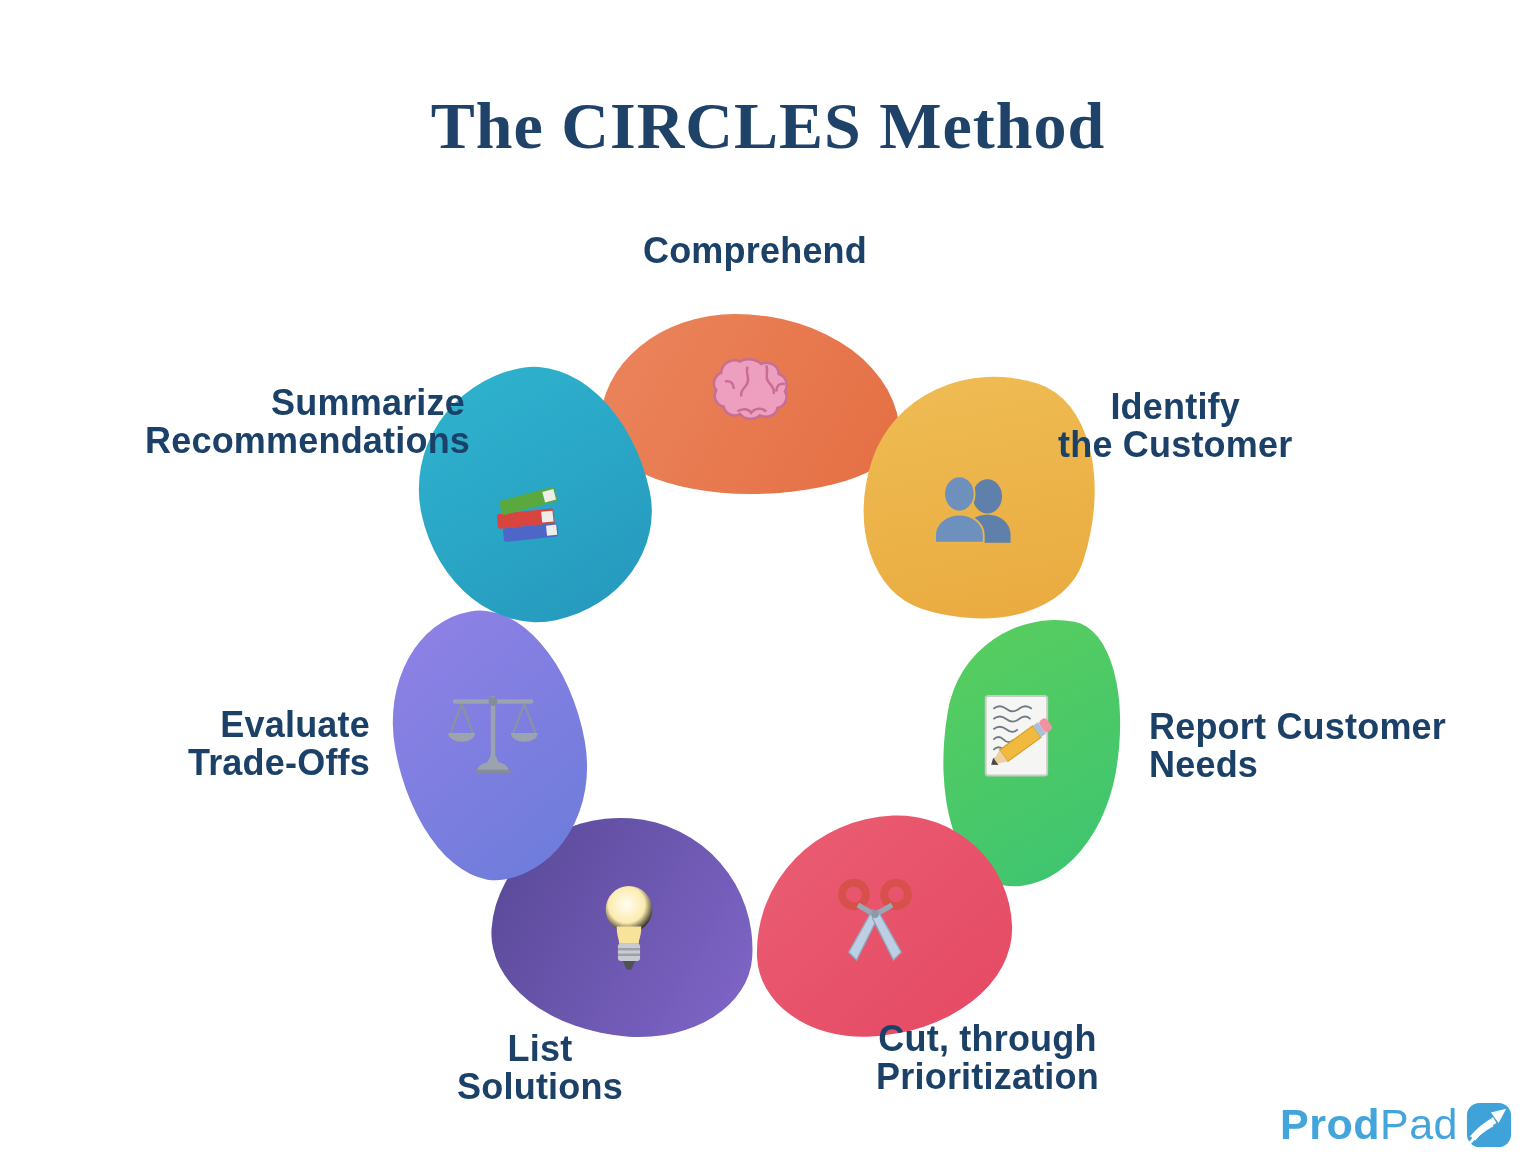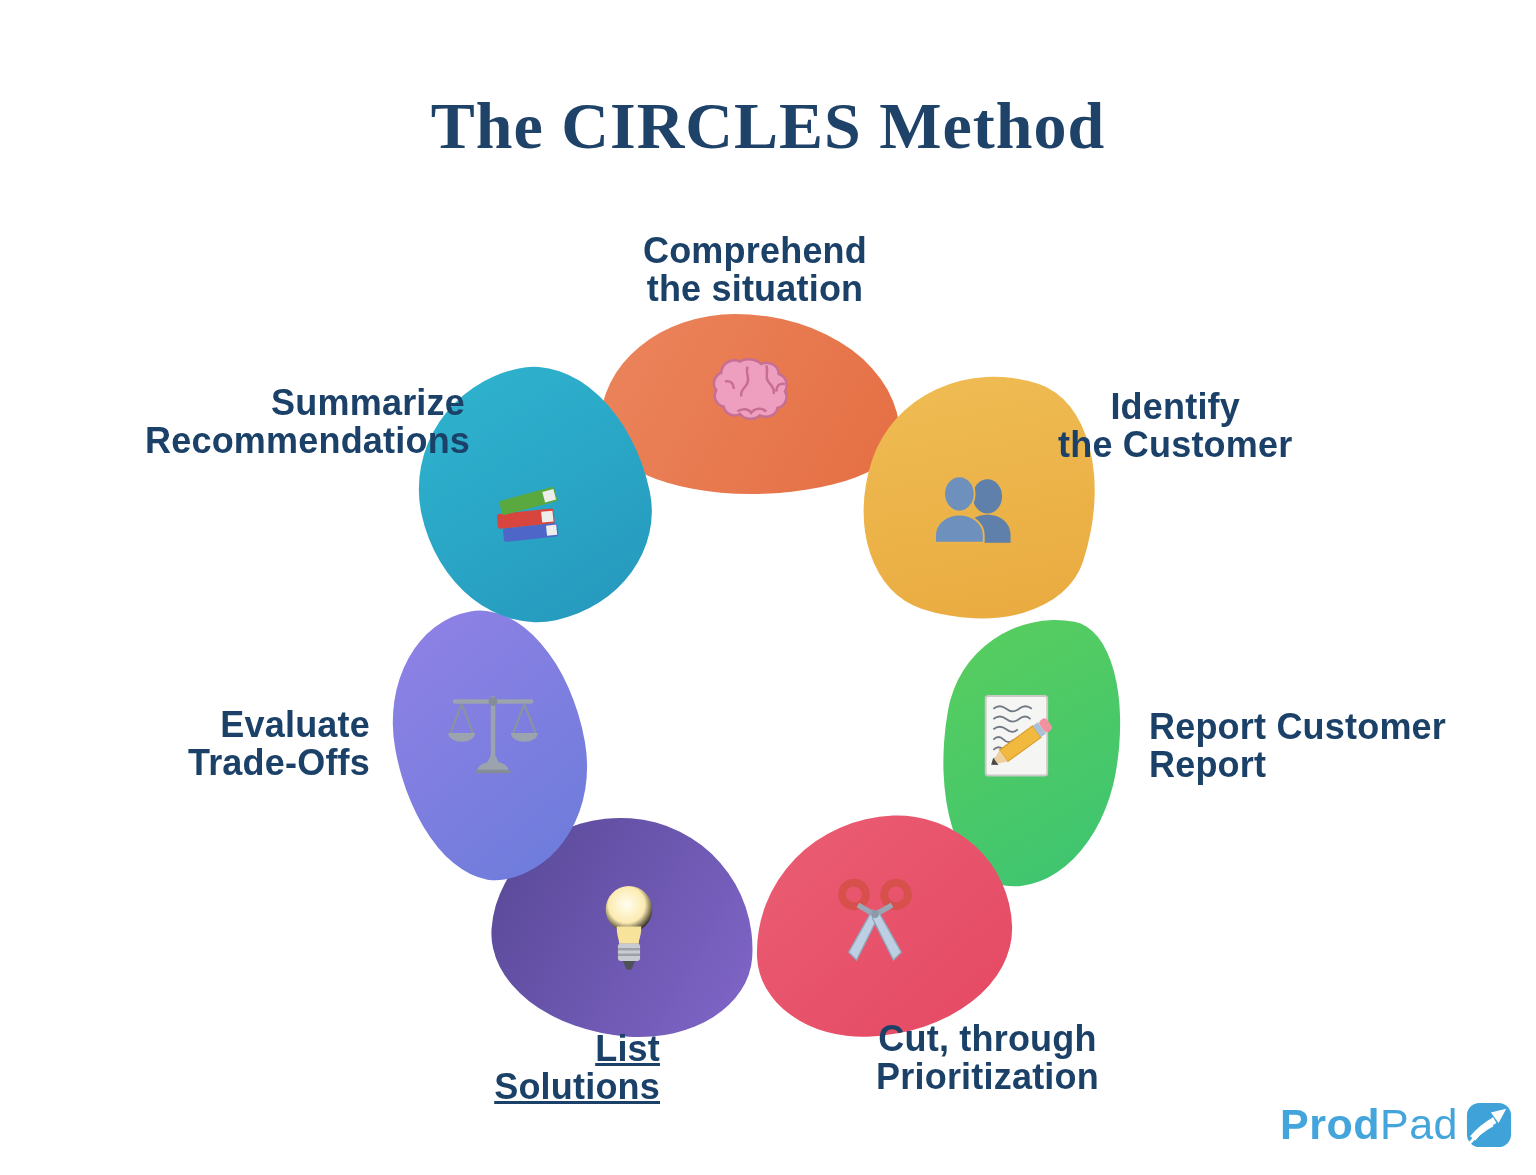--- a/index.html
+++ b/index.html
@@ -39,21 +39,21 @@
     background:linear-gradient(150deg,#9181E6,#6B7CDA);
     border-radius:52% 48% 55% 45% / 45% 55% 45% 55%;transform:rotate(-10deg);}
   #blob-summarize{left:420px;top:368px;width:228px;height:254px;
     background:linear-gradient(160deg,#2FB4CF,#2598BD);
     border-radius:55% 45% 52% 48% / 48% 58% 42% 52%;transform:rotate(-12deg);}
 
   #label-comprehend{left:580px;top:232px;width:350px;text-align:center;}
   #label-identify{left:1058px;top:388px;text-align:center;}
   #label-report{left:1133px;top:708px;text-align:left;margin-left:16px;}
   #label-cut{left:845px;top:1020px;width:285px;text-align:center;}
-  #label-list{left:420px;top:1030px;width:240px;text-align:right;text-decoration:underline;}
+  #label-list{left:420px;top:1030px;width:240px;text-align:center;}
   #label-evaluate{left:150px;top:706px;width:220px;text-align:right;}
   #label-summarize{left:145px;top:384px;width:320px;text-align:right;}
 
   #icon-brain{left:710px;top:356px;width:90px;height:76px;}
   #icon-people{left:930px;top:472px;width:88px;height:78px;}
   #icon-memo{left:978px;top:690px;width:82px;height:94px;}
   #icon-scissors{left:832px;top:876px;width:86px;height:92px;}
   #icon-bulb{left:602px;top:882px;width:54px;height:94px;}
   #icon-scale{left:446px;top:692px;width:94px;height:84px;}
   #icon-books{left:488px;top:470px;width:82px;height:84px;}
@@ -74,29 +74,28 @@
   <div class="blob" id="blob-comprehend"></div>
   <div class="blob" id="blob-identify"></div>
   <div class="blob" id="blob-report"></div>
   <div class="blob" id="blob-cut"></div>
   <div class="blob" id="blob-list"></div>
   <div class="blob" id="blob-evaluate"></div>
   <div class="blob" id="blob-summarize"></div>
 
   <div class="label" id="label-comprehend">
     <div>Comprehend</div>
-    <div>the situation</div>
   </div>
   <div class="label" id="label-identify">
     <div>Identify</div>
     <div>the Customer</div>
   </div>
   <div class="label" id="label-report">
     <div>Report Customer</div>
-    <div>Report</div>
+    <div>Needs</div>
   </div>
   <div class="label" id="label-cut">
     <div>Cut, through</div>
     <div>Prioritization</div>
   </div>
   <div class="label" id="label-list">
     <div>List</div>
     <div>Solutions</div>
   </div>
   <div class="label" id="label-evaluate">

